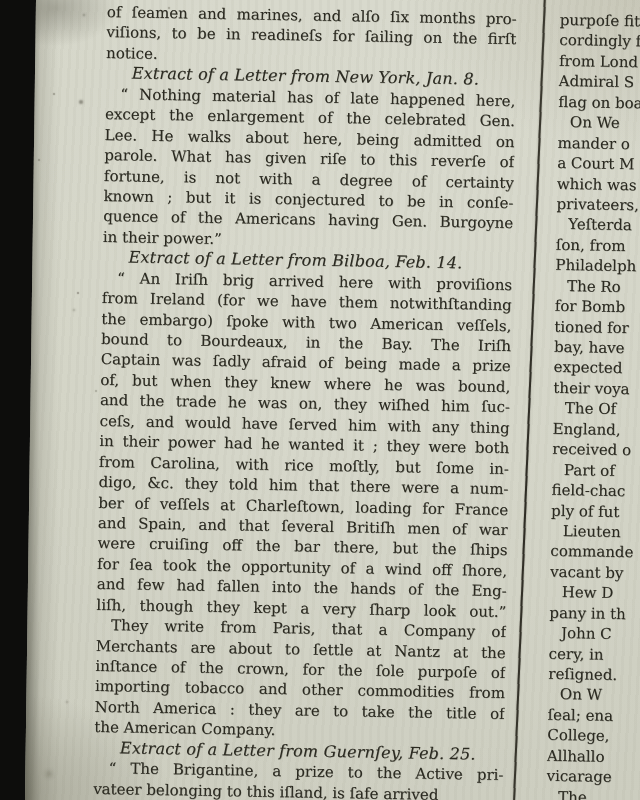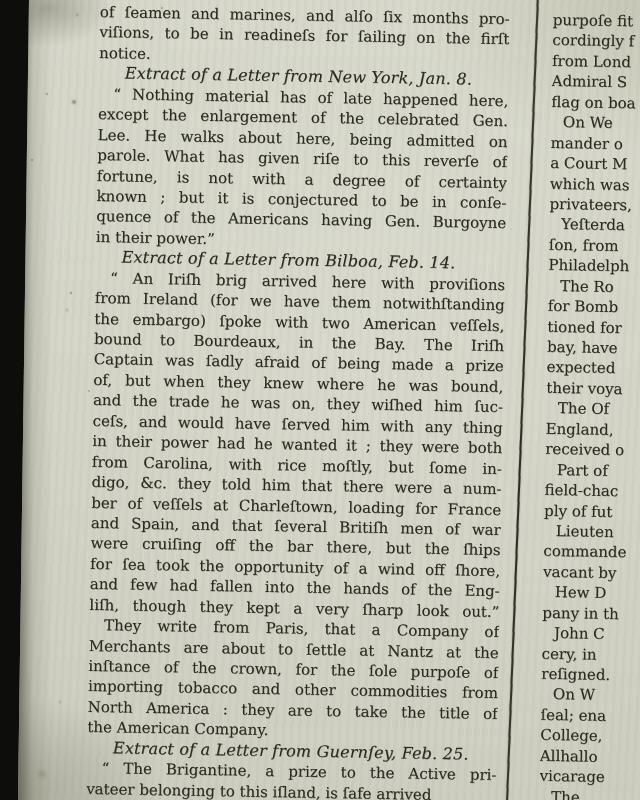--- a/index.html
+++ b/index.html
@@ -14,20 +14,21 @@
     position:absolute;inset:0;
     clip-path:polygon(29px 0px, 640px 0px, 640px 800px, 18px 800px);
     background:
       radial-gradient(ellipse 90px 55px at 48px 8px,  rgba(60,58,46,.30), transparent 70%),
       radial-gradient(ellipse 230px 150px at 0% 100%, rgba(85,82,66,.32), transparent 72%),
       radial-gradient(ellipse 320px 210px at 100% 0%, rgba(122,112,86,.16), transparent 72%),
       radial-gradient(ellipse 520px 680px at 56% 44%, rgba(255,255,250,.14), transparent 82%),
       linear-gradient(90deg, rgba(88,88,76,.75) 18px, rgba(158,158,144,.38) 33px, rgba(0,0,0,0) 52px),
       repeating-linear-gradient(93deg, rgba(118,116,98,.05) 0 3px, rgba(0,0,0,0) 3px 8px),
       linear-gradient(180deg,#d6d7ca 0%, #d2d3c5 48%, #cccdbf 100%);
+    margin-left: 7px;
   }
   
   .specks{
     position:absolute;left:0;top:0;width:4px;height:4px;border-radius:50%;
     background:transparent;
     box-shadow:
       75px 13px 2px -1px rgba(55,52,40,.55),
       160px 6px 1px -1px rgba(55,52,40,.40),
       45px 92px 1px -1px rgba(55,52,40,.45),
       72px 100px 2px 0px rgba(55,52,40,.50),

